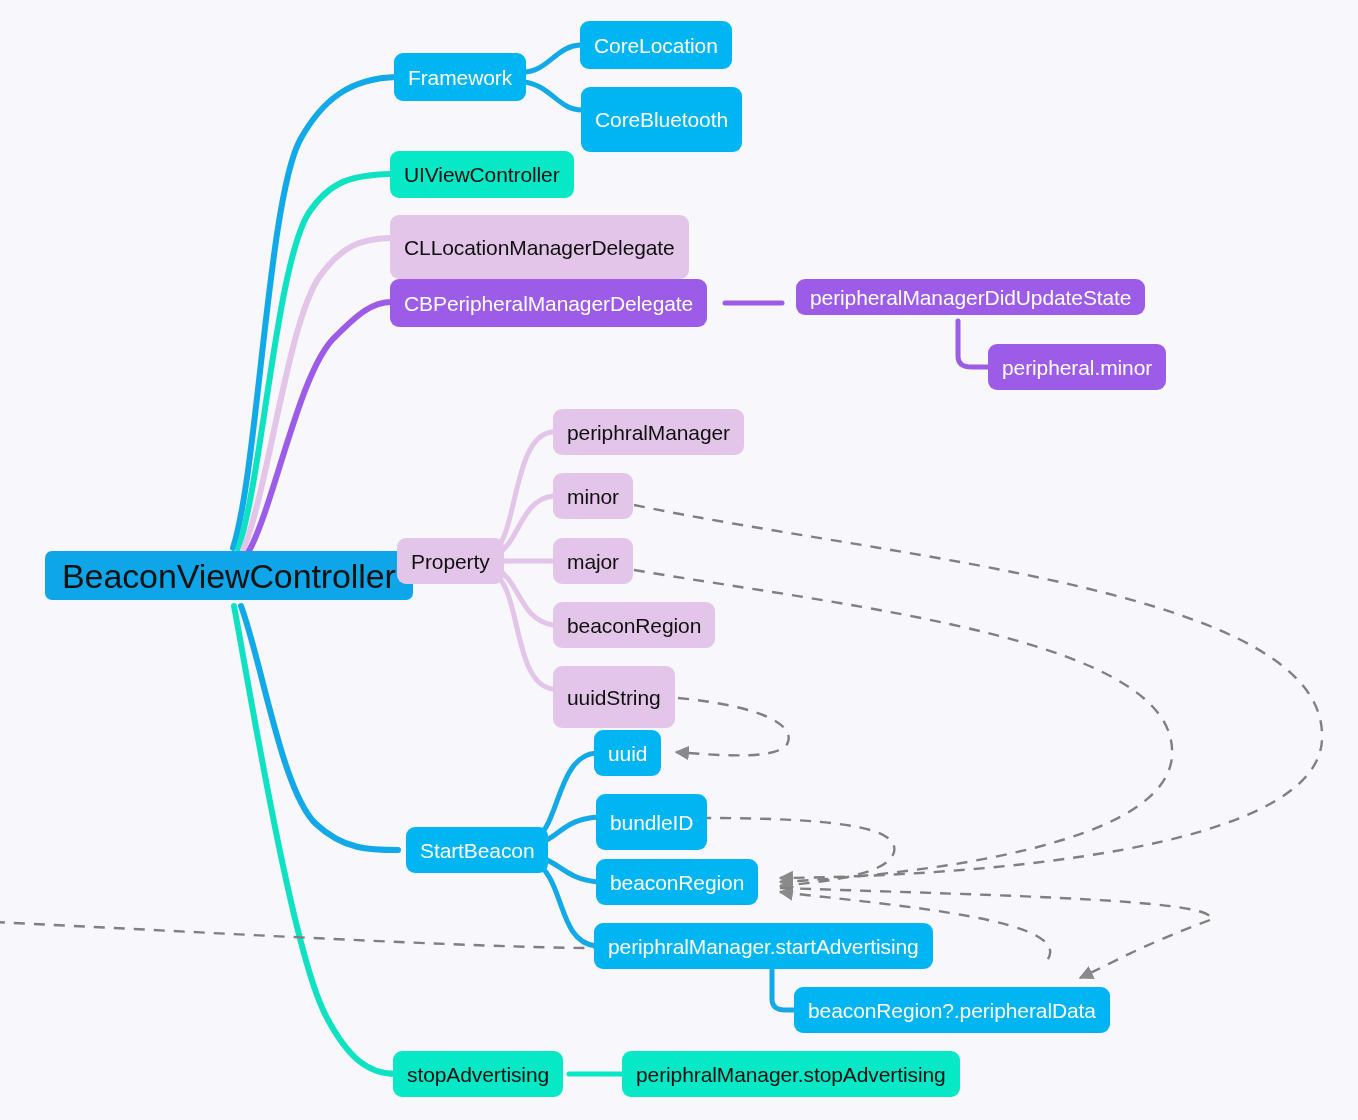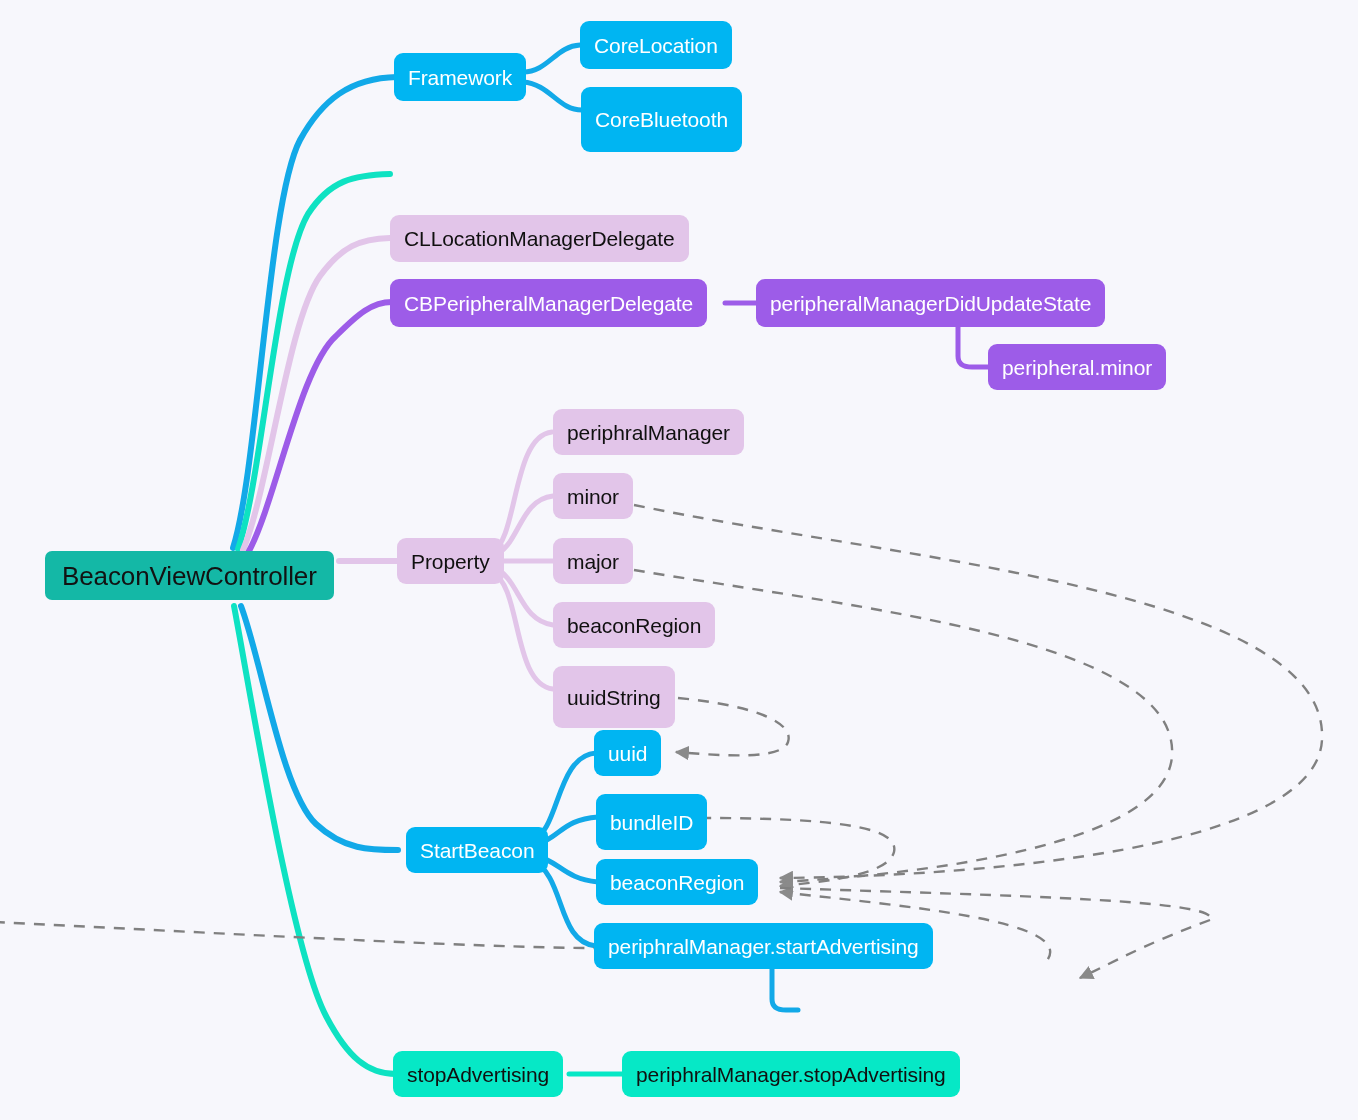--- a/index.html
+++ b/index.html
@@ -28,23 +28,23 @@
     position: absolute;
     display: flex;
     align-items: center;
     box-sizing: border-box;
     border-radius: 9px;
     white-space: nowrap;
     line-height: 1;
     letter-spacing: -0.1px;
   }
   .node.root {
-    background: #14b8a6;
+    background: #0ea5e9;
     color: #121212;
-    font-size: 26px;
+    font-size: 34px;
     border-radius: 7px;
     padding: 0 17px;
   }
   .node.blue {
     background: #00b5f2;
     color: #ffffff;
     font-size: 21px;
     padding: 0 14px;
   }
   .node.teal {
@@ -146,30 +146,33 @@
   </div>
 
   <div class="node blue" style="left:394px; top:53px; height:48px;">
     <span>Framework</span>
   </div>
 
   <div class="node blue" style="left:581px; top:87px; height:65px;">
     <span>CoreBluetooth</span>
   </div>
 
-
-  <div class="node lilac" style="left:390px; top:215px; height:47px;">
+  <div class="node teal" style="left:390px; top:151px; height:47px;">
+    <span>UIViewController</span>
+  </div>
+
+  <div class="node lilac" style="left:390px; top:215px; height:64px;">
     <span>CLLocationManagerDelegate</span>
   </div>
 
   <div class="node violet" style="left:390px; top:279px; height:48px;">
     <span>CBPeripheralManagerDelegate</span>
   </div>
 
-  <div class="node violet" style="left:756px; top:279px; height:48px;">
+  <div class="node violet" style="left:796px; top:279px; height:36px;">
     <span>peripheralManagerDidUpdateState</span>
   </div>
 
   <div class="node violet" style="left:988px; top:344px; height:46px;">
     <span>peripheral.minor</span>
   </div>
 
   <div class="node lilac" style="left:397px; top:538px; height:46px;">
     <span>Property</span>
   </div>
@@ -207,20 +210,23 @@
   </div>
 
   <div class="node blue" style="left:596px; top:859px; height:46px;">
     <span>beaconRegion</span>
   </div>
 
   <div class="node blue" style="left:594px; top:923px; height:46px;">
     <span>periphralManager.startAdvertising</span>
   </div>
 
+  <div class="node blue" style="left:794px; top:987px; height:46px;">
+    <span>beaconRegion?.peripheralData</span>
+  </div>
 
   <div class="node teal" style="left:393px; top:1051px; height:46px;">
     <span>stopAdvertising</span>
   </div>
 
   <div class="node teal" style="left:622px; top:1051px; height:46px;">
     <span>periphralManager.stopAdvertising</span>
   </div>
 
 </div>

